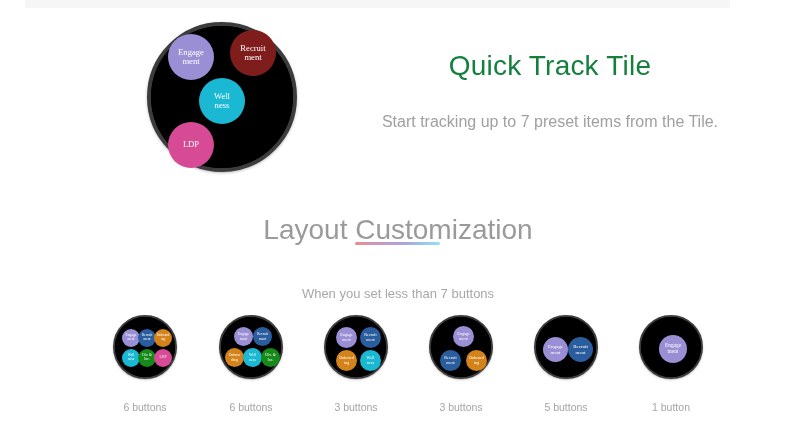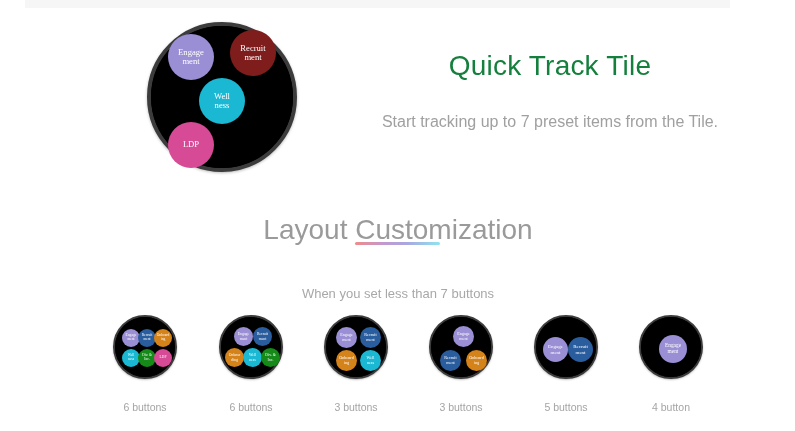--- a/index.html
+++ b/index.html
@@ -249,15 +249,15 @@
     </div>
     <div class="variant v-5">
       <div class="watch">
         <div class="face">
           <div class="bubble" style="left: 18px; top: 18px; width: 28px; height: 28px; background: rgb(154, 142, 212); font-size: 5.4px;">
             <span>Engage
 ment</span>
           </div>
         </div>
       </div>
-      <div class="caption">4 button</div>
+      <div class="caption">1 button</div>
     </div>
   </div>
 
 </body></html>

